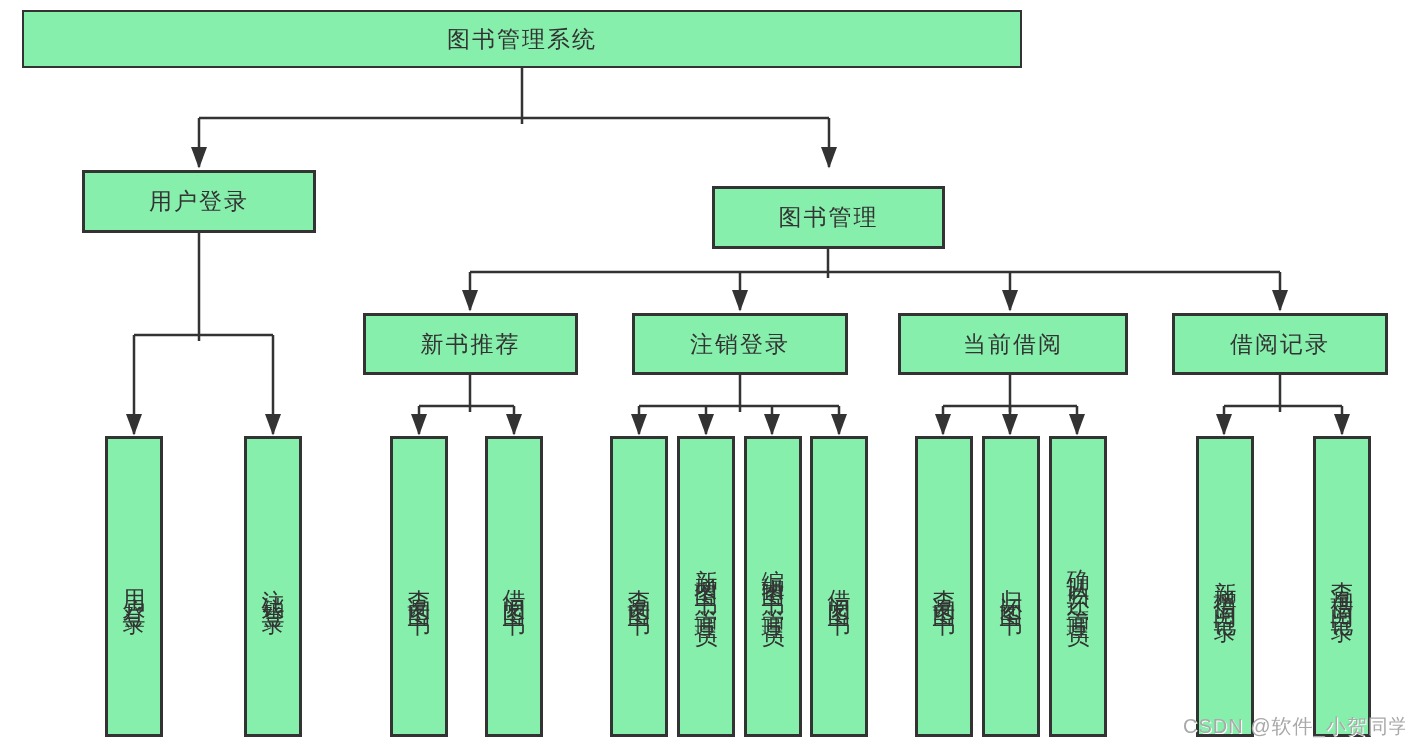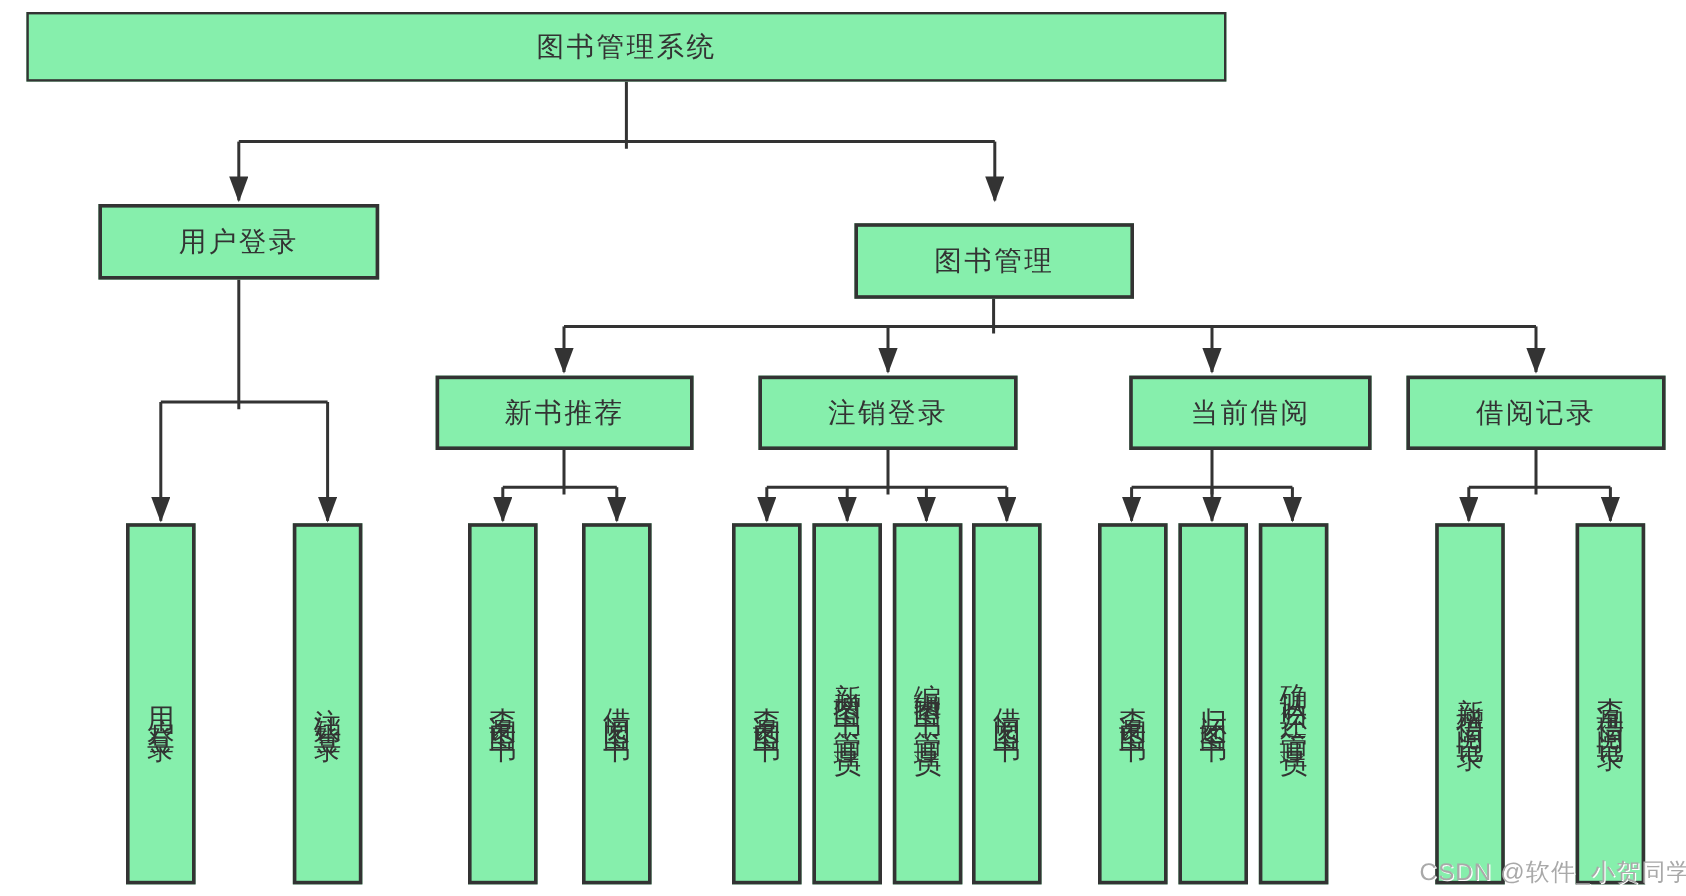--- a/index.html
+++ b/index.html
@@ -105,21 +105,21 @@
 <div class="box" style="left:712px; top:170px; width:233px; height:63px;margin-top:16px;">
   <span class="lbl">图书管理</span>
 </div>
 
 <div class="box" style="left:363px; top:313px; width:215px; height:62px;text-align:right;">
   <span class="lbl">新书推荐</span>
 </div>
 <div class="box" style="left:632px; top:313px; width:216px; height:62px;">
   <span class="lbl">注销登录</span>
 </div>
-<div class="box" style="left:941px; top:313px; width:202px; height:62px;">
+<div class="box" style="left:898px; top:313px; width:230px; height:62px;">
   <span class="lbl">当前借阅</span>
 </div>
 <div class="box" style="left:1172px; top:313px; width:216px; height:62px;">
   <span class="lbl">借阅记录</span>
 </div>
 
 <div class="box" style="left:105px; top:436px; width:58px; height:301px;">
   <span class="lbl v">用户登录</span>
 </div>
 <div class="box" style="left:244px; top:436px; width:58px; height:301px;">

